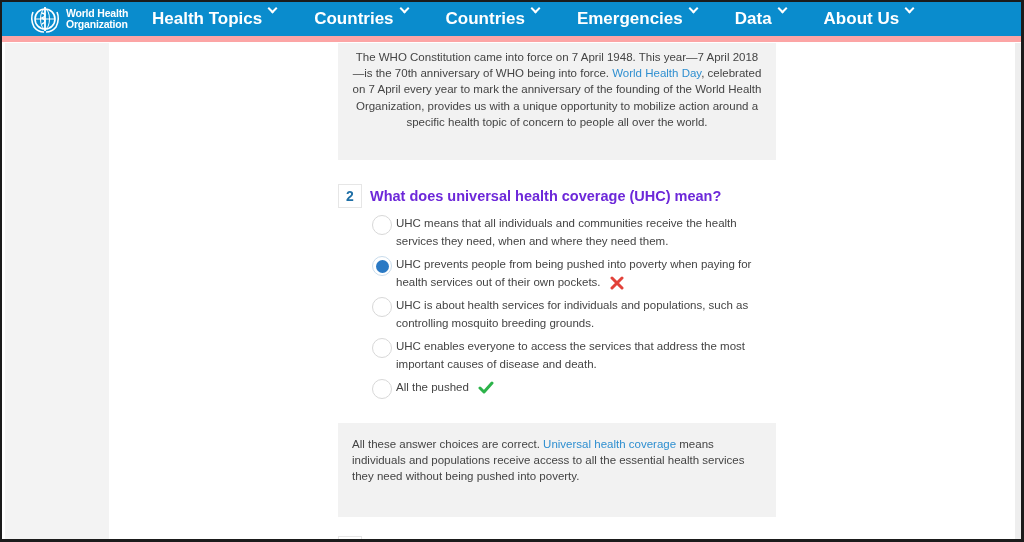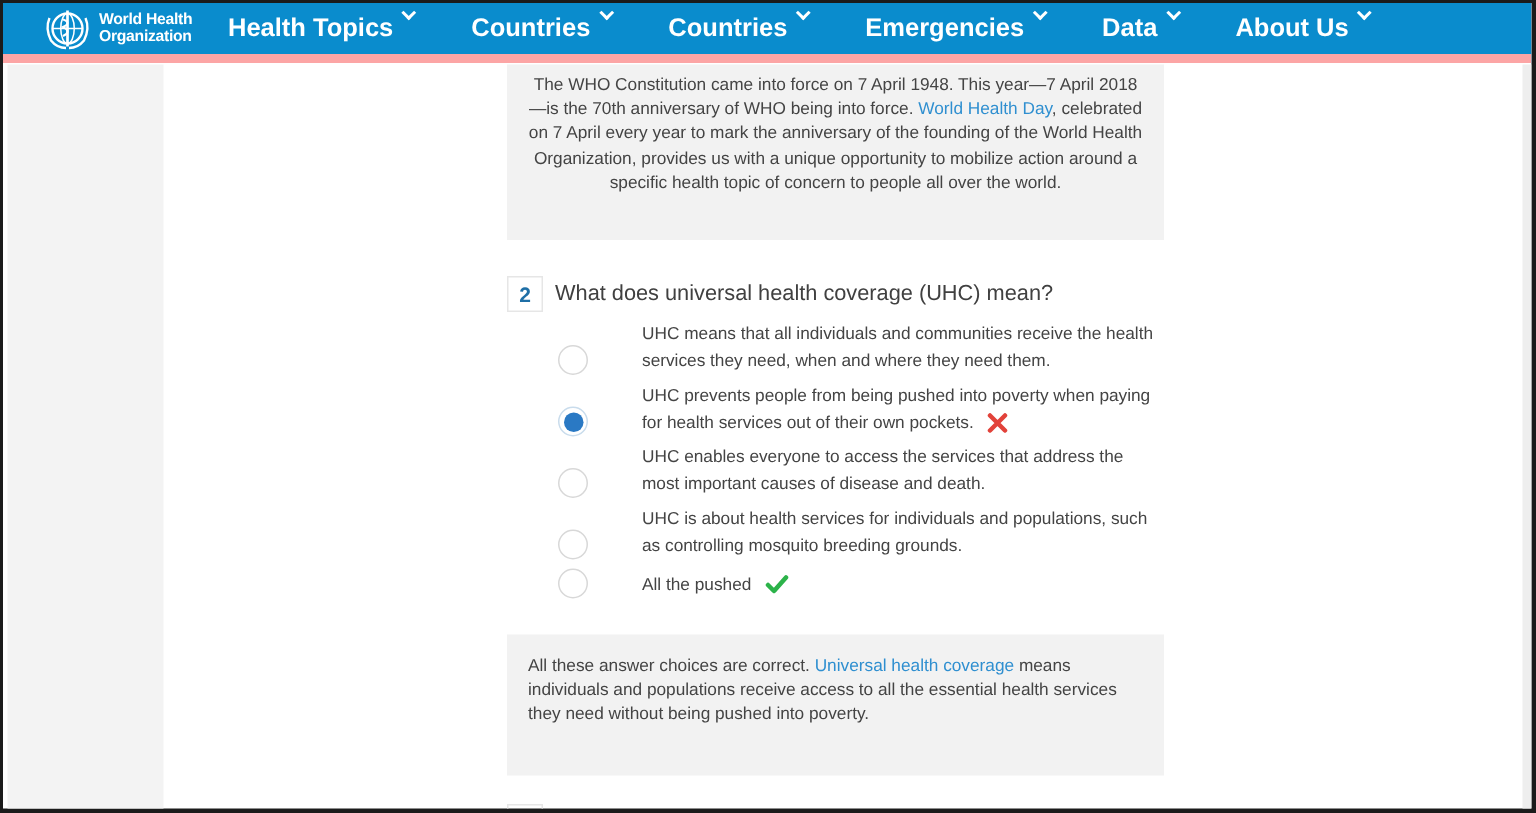--- a/index.html
+++ b/index.html
@@ -61,25 +61,25 @@
     .info-box a, .answer-box a { color: #2f8fd0; text-decoration: none; }
     .question {
       margin-top: 24px; display: flex; align-items: center;
     }
     .qnum {
       width: 24px; height: 24px; border: 1px solid #e6e6e6;
       color: #1f6fa6; font-weight: bold; font-size: 14px;
       display: flex; align-items: center; justify-content: center;
     }
     .qtitle {
-      color: #404040; font-weight: normal; font-size: 14.5px; margin-left: 8px;
+      color: #6d28d9; font-weight: bold; font-size: 14.5px; margin-left: 8px;
     }
     .options { margin-top: 6px; margin-left: 34px; }
     .option {
-      display: flex; align-items: flex-end; margin-bottom: 5px; cursor: pointer; gap: 32px;
+      display: flex; align-items: flex-start; margin-bottom: 5px; cursor: pointer;
     }
     .radio {
       flex: 0 0 20px; width: 20px; height: 20px; border-radius: 50%;
       border: 1px solid #d8d8d8; background: #fff; margin-top: 1px;
       position: relative;
     }
     .radio.checked { border: 1px solid #c9dcec; }
     .radio.checked::after {
       content: ""; position: absolute; left: 3px; top: 3px;
       width: 13px; height: 13px; border-radius: 50%; background: #2a79c4;
@@ -171,25 +171,25 @@
         <span class="radio checked"></span>
         <span class="opt-text">
           <span>UHC prevents people from being pushed into poverty when paying for health services out of their own pockets.</span>
           <svg class="mark-wrong" width="14" height="14" viewBox="0 0 14 14">
             <path d="M2 2 L12 12 M12 2 L2 12" stroke="#e2423a" stroke-width="3" stroke-linecap="round"></path>
           </svg>
         </span>
       </div>
       <div class="option">
         <span class="radio"></span>
+        <span class="opt-text">UHC is about health services for individuals and populations, such as controlling mosquito breeding grounds.</span>
+      </div>
+      <div class="option">
+        <span class="radio"></span>
         <span class="opt-text">UHC enables everyone to access the services that address the most important causes of disease and death.</span>
-      </div>
-      <div class="option">
-        <span class="radio"></span>
-        <span class="opt-text">UHC is about health services for individuals and populations, such as controlling mosquito breeding grounds.</span>
       </div>
       <div class="option">
         <span class="radio"></span>
         <span class="opt-text">
           <span>All the pushed</span>
           <svg class="mark-right" width="16" height="14" viewBox="0 0 16 14">
             <path d="M2 7 L6 11 L14 2" fill="none" stroke="#2cb34a" stroke-width="3" stroke-linecap="round" stroke-linejoin="round"></path>
           </svg>
         </span>
       </div>

